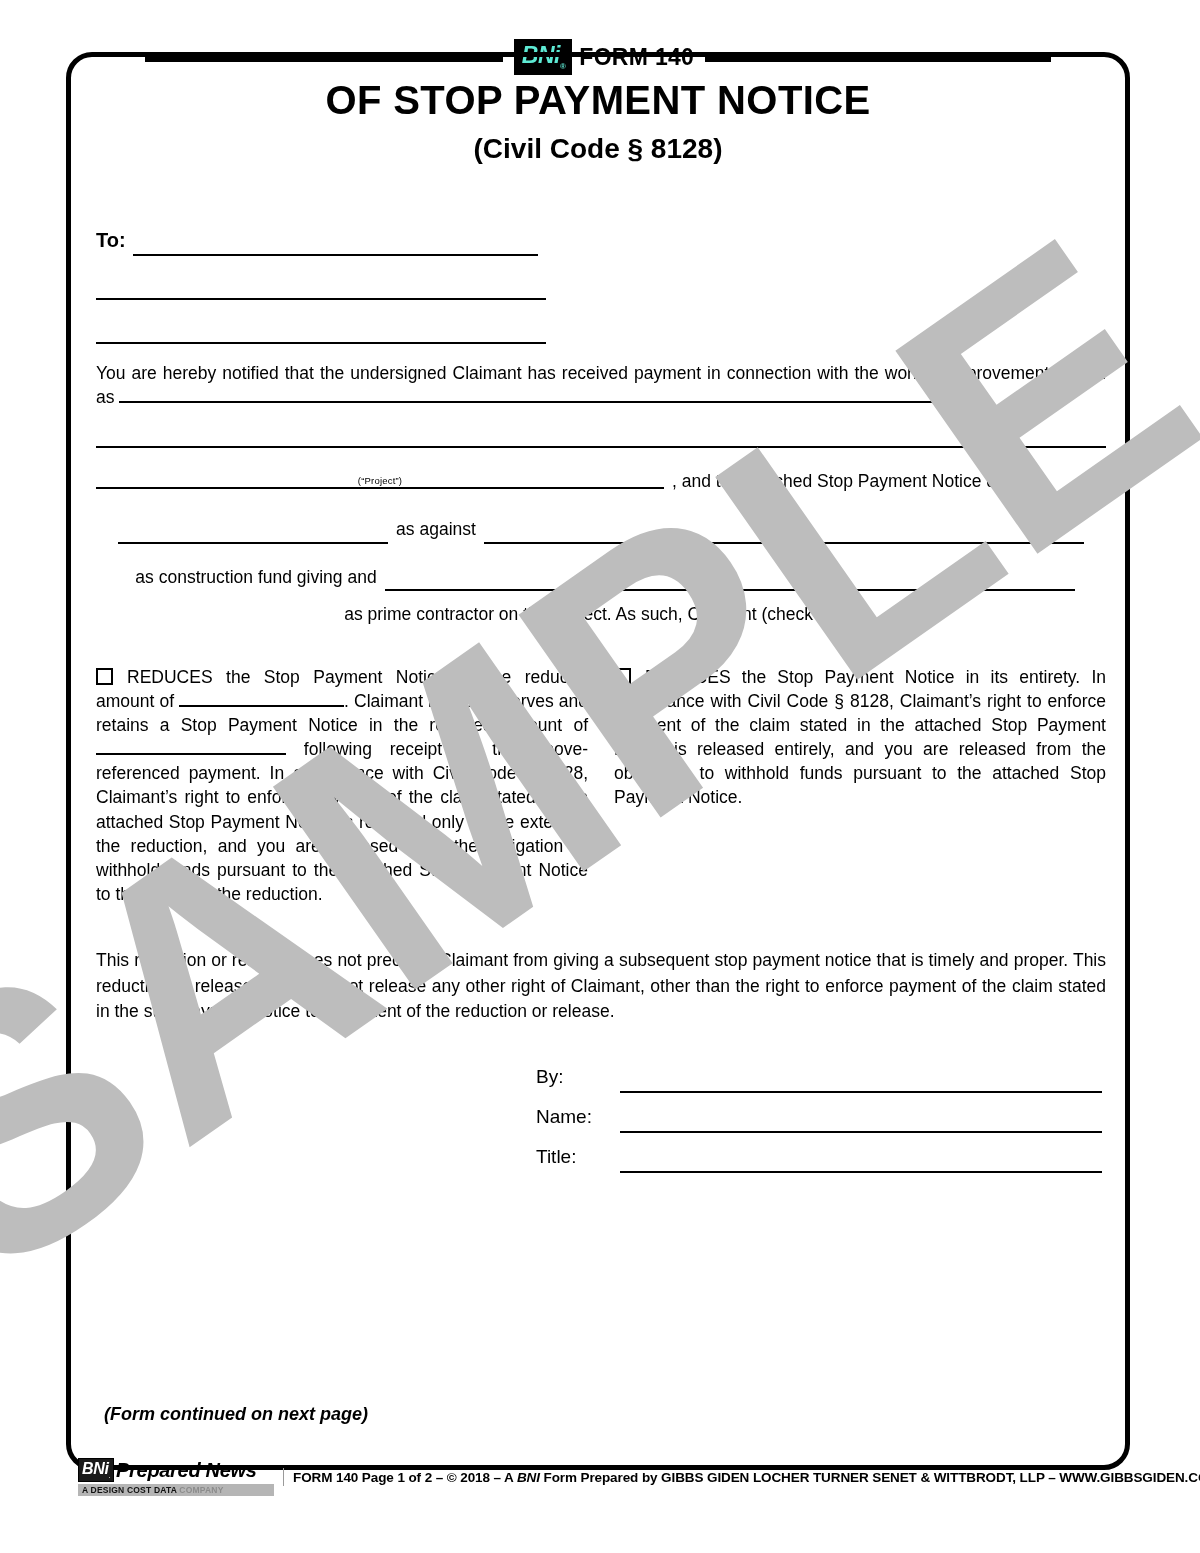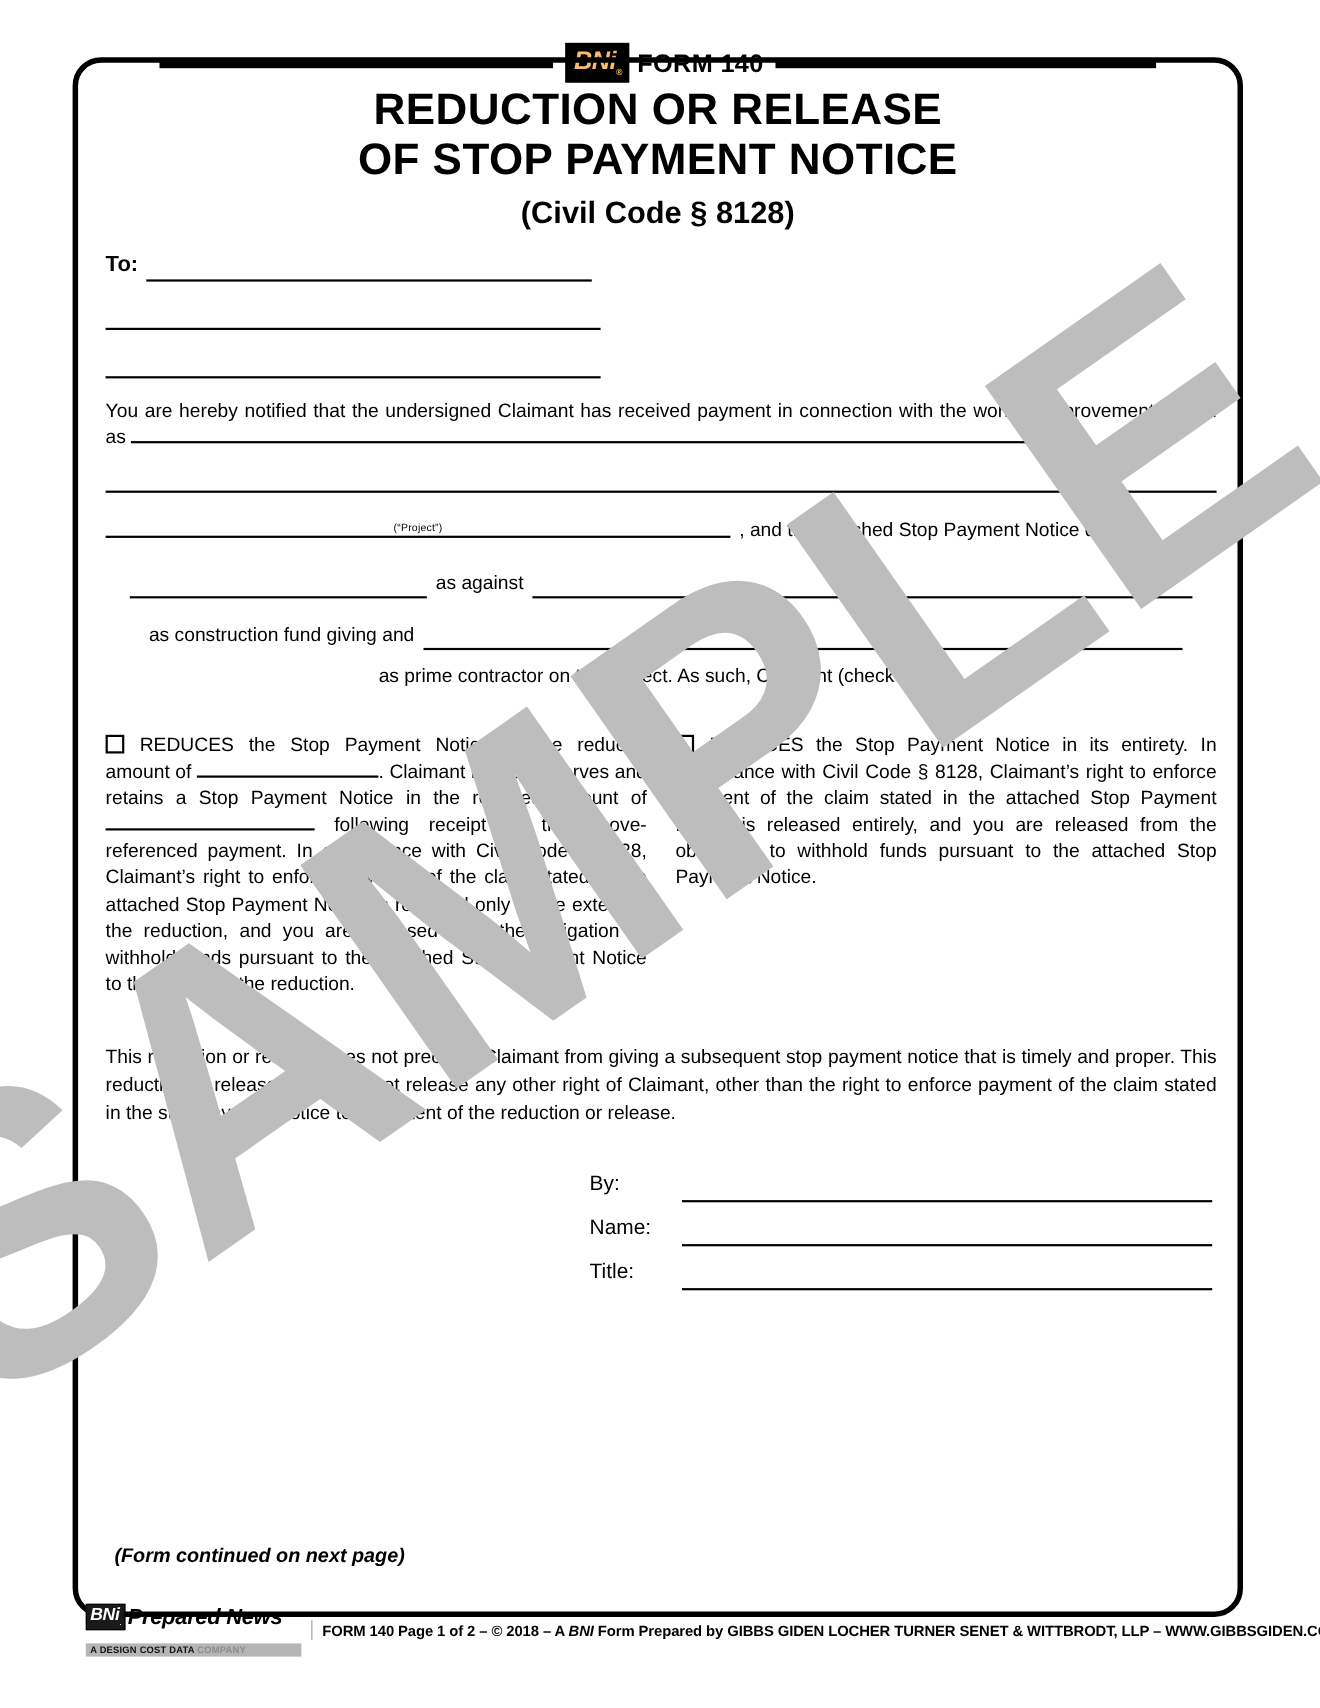--- a/index.html
+++ b/index.html
@@ -54,21 +54,21 @@
     background: #ffffff;
     display: flex;
     align-items: center;
     gap: 7px;
     padding: 0 11px;
     flex: 0 0 auto;
   }
   .bni-logo {
     display: inline-block;
     background: #000000;
-    color: #fdba74;
+    color: #5eead4;
     font-family: "Liberation Sans", sans-serif;
     font-weight: bold;
     font-style: italic;
     font-size: 23px;
     letter-spacing: -0.5px;
     line-height: 1;
     padding: 3px 5px 3px 6px;
     border: 2px solid #000;
     position: relative;
   }
@@ -283,21 +283,21 @@
   }
   .bn-mark .reg { font-size: 6px; vertical-align: sub; font-style: normal; }
   .bn-word {
     font-weight: bold;
     font-style: italic;
     font-size: 20px;
     line-height: 1;
     letter-spacing: -0.3px;
   }
   .bn-logo-sub {
-    margin-top: 12px;
+    margin-top: 2px;
     background: #b5b5b5;
     font-size: 8.5px;
     font-weight: bold;
     letter-spacing: 0.2px;
     padding: 1px 4px;
     color: #111;
     white-space: nowrap;
   }
   .bn-logo-sub .faint { color: #8c8c8c; }
   .footer-sep {
@@ -335,21 +335,20 @@
     <div class="hdr-center">
       <span class="bni-logo"><span>BNi</span><span class="reg">®</span></span>
       <span class="form-no">FORM 140</span>
     </div>
     <div class="hdr-rule right"></div>
   </div>
 
   <div class="form-border"></div>
 
   <div class="title-block">
-    <div class="title-line">REDUCTION OR RELEASE</div>
     <div class="title-line">OF STOP PAYMENT NOTICE</div>
     <div class="subtitle">(Civil Code § 8128)</div>
   </div>
 
   <div class="body-area">
 
     <div class="to-block">
       <div class="to-row">
         <span class="to-label">To:</span>
         <span class="rule to-rule-first"></span>

